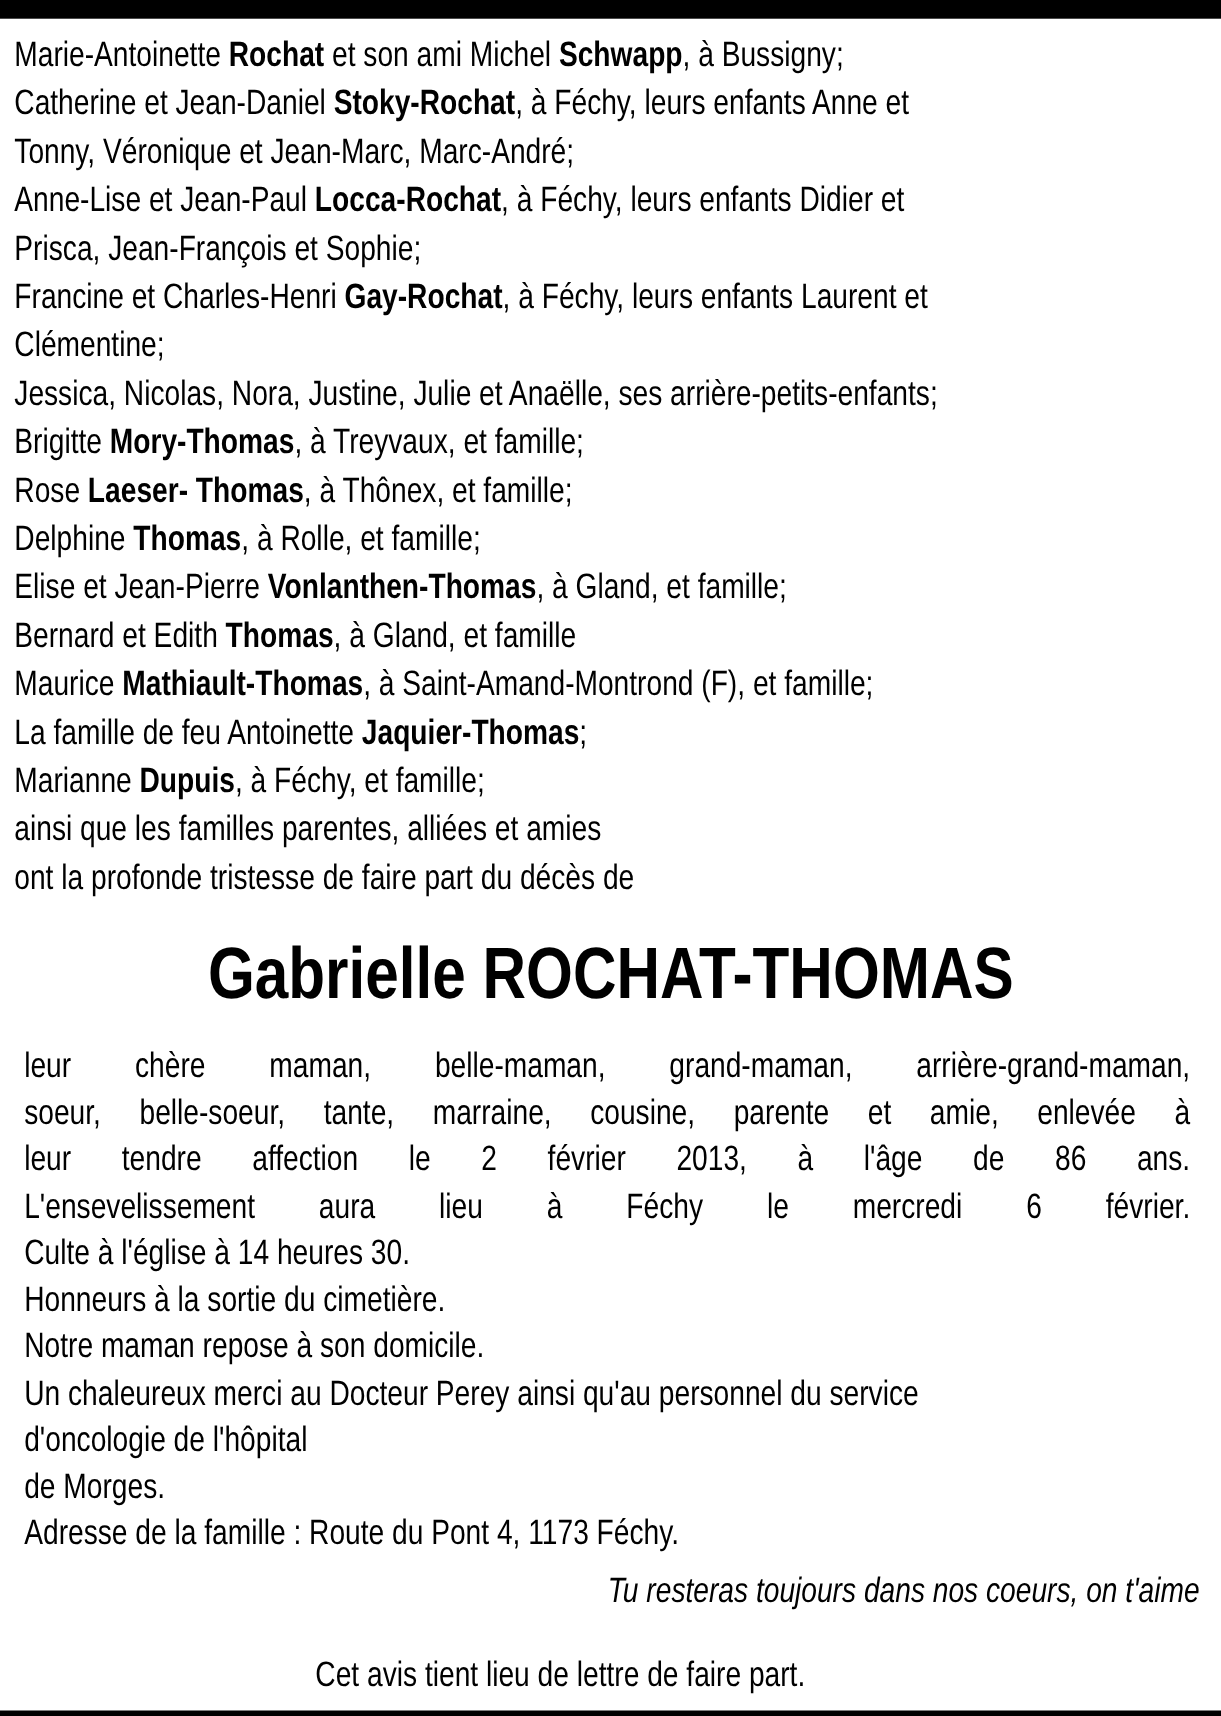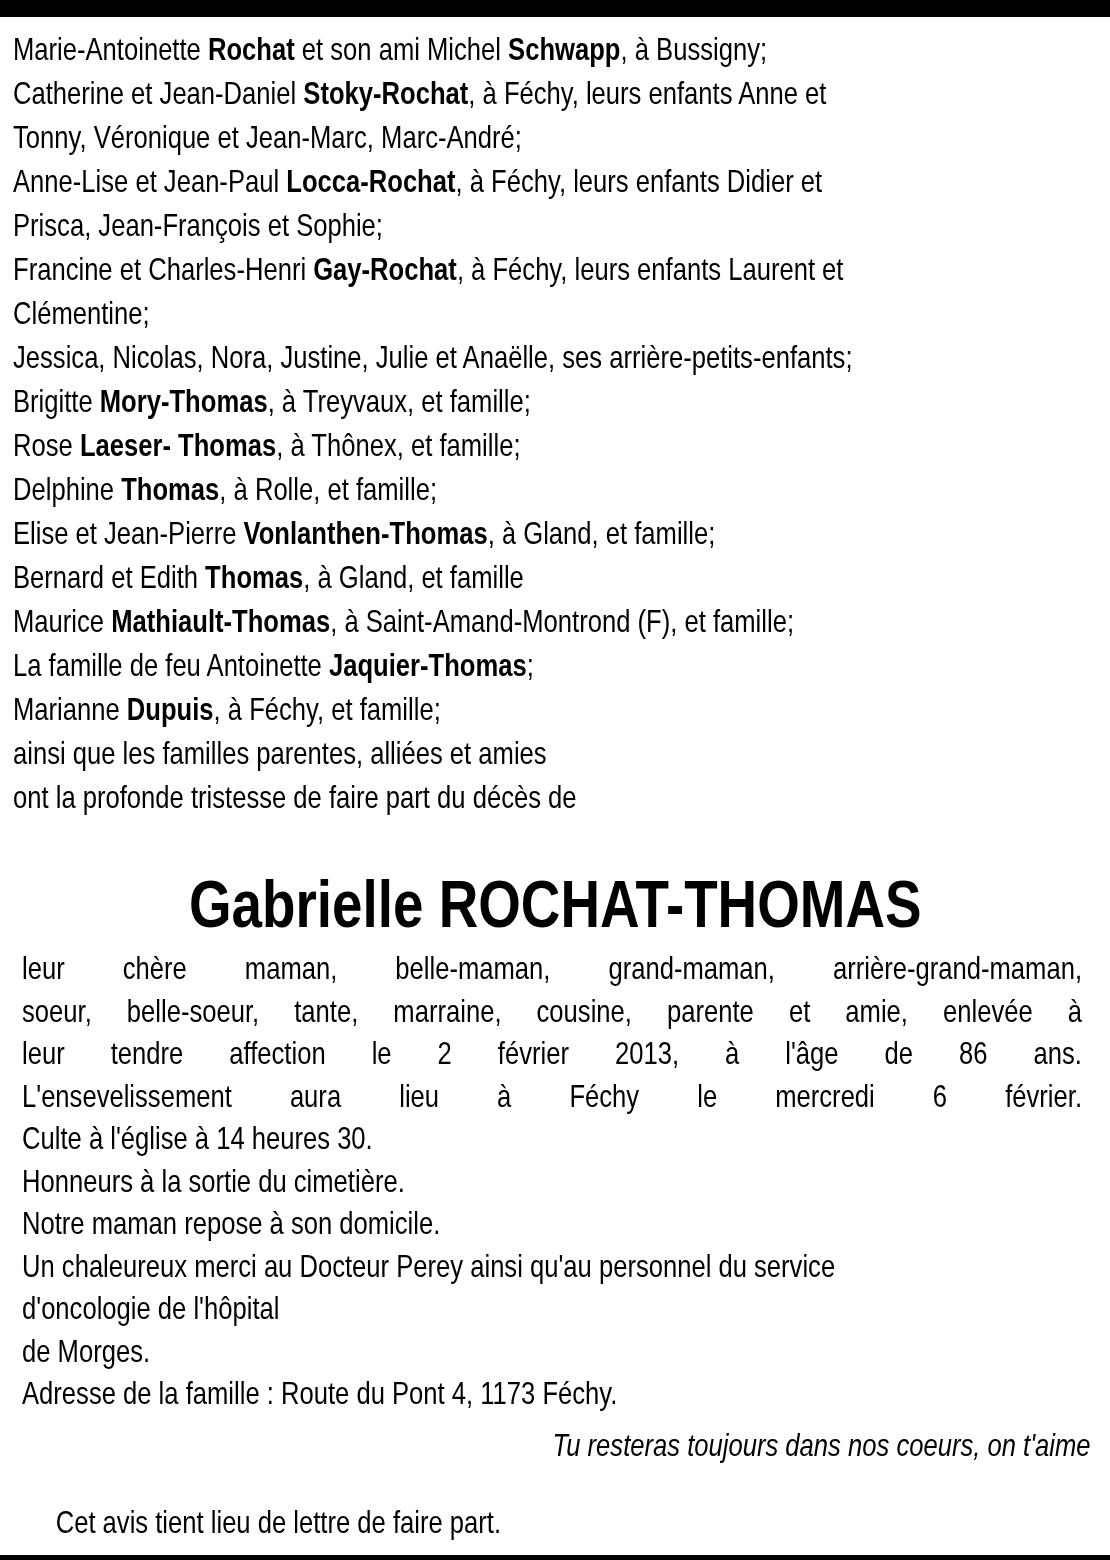--- a/index.html
+++ b/index.html
@@ -52,21 +52,20 @@
     }
     .deceased-name {
       position: absolute;
       left: 0;
       top: 844px;
       width: 1110px;
       text-align: center;
       font-size: 66px;
       font-weight: 700;
       line-height: 80px;
-      margin-top: 20px;
     }
     .deceased-name span {
       display: inline-block;
       transform: scaleX(0.83);
       transform-origin: 50% 50%;
       white-space: nowrap;
     }
     .details {
       position: absolute;
       left: 22px;
@@ -95,21 +94,21 @@
       line-height: 44px;
       white-space: nowrap;
       transform-origin: 100% 0;
       transform: scaleX(0.8);
     }
     .notice {
       position: absolute;
       left: 0;
       top: 1500px;
       width: 1019px;
-      text-align: left;
+      text-align: center;
       font-size: 32px;
       line-height: 44px;
     }
     .notice span {
       display: inline-block;
       transform: scaleX(0.8);
       transform-origin: 50% 0;
       white-space: nowrap;
     }
   </style>

